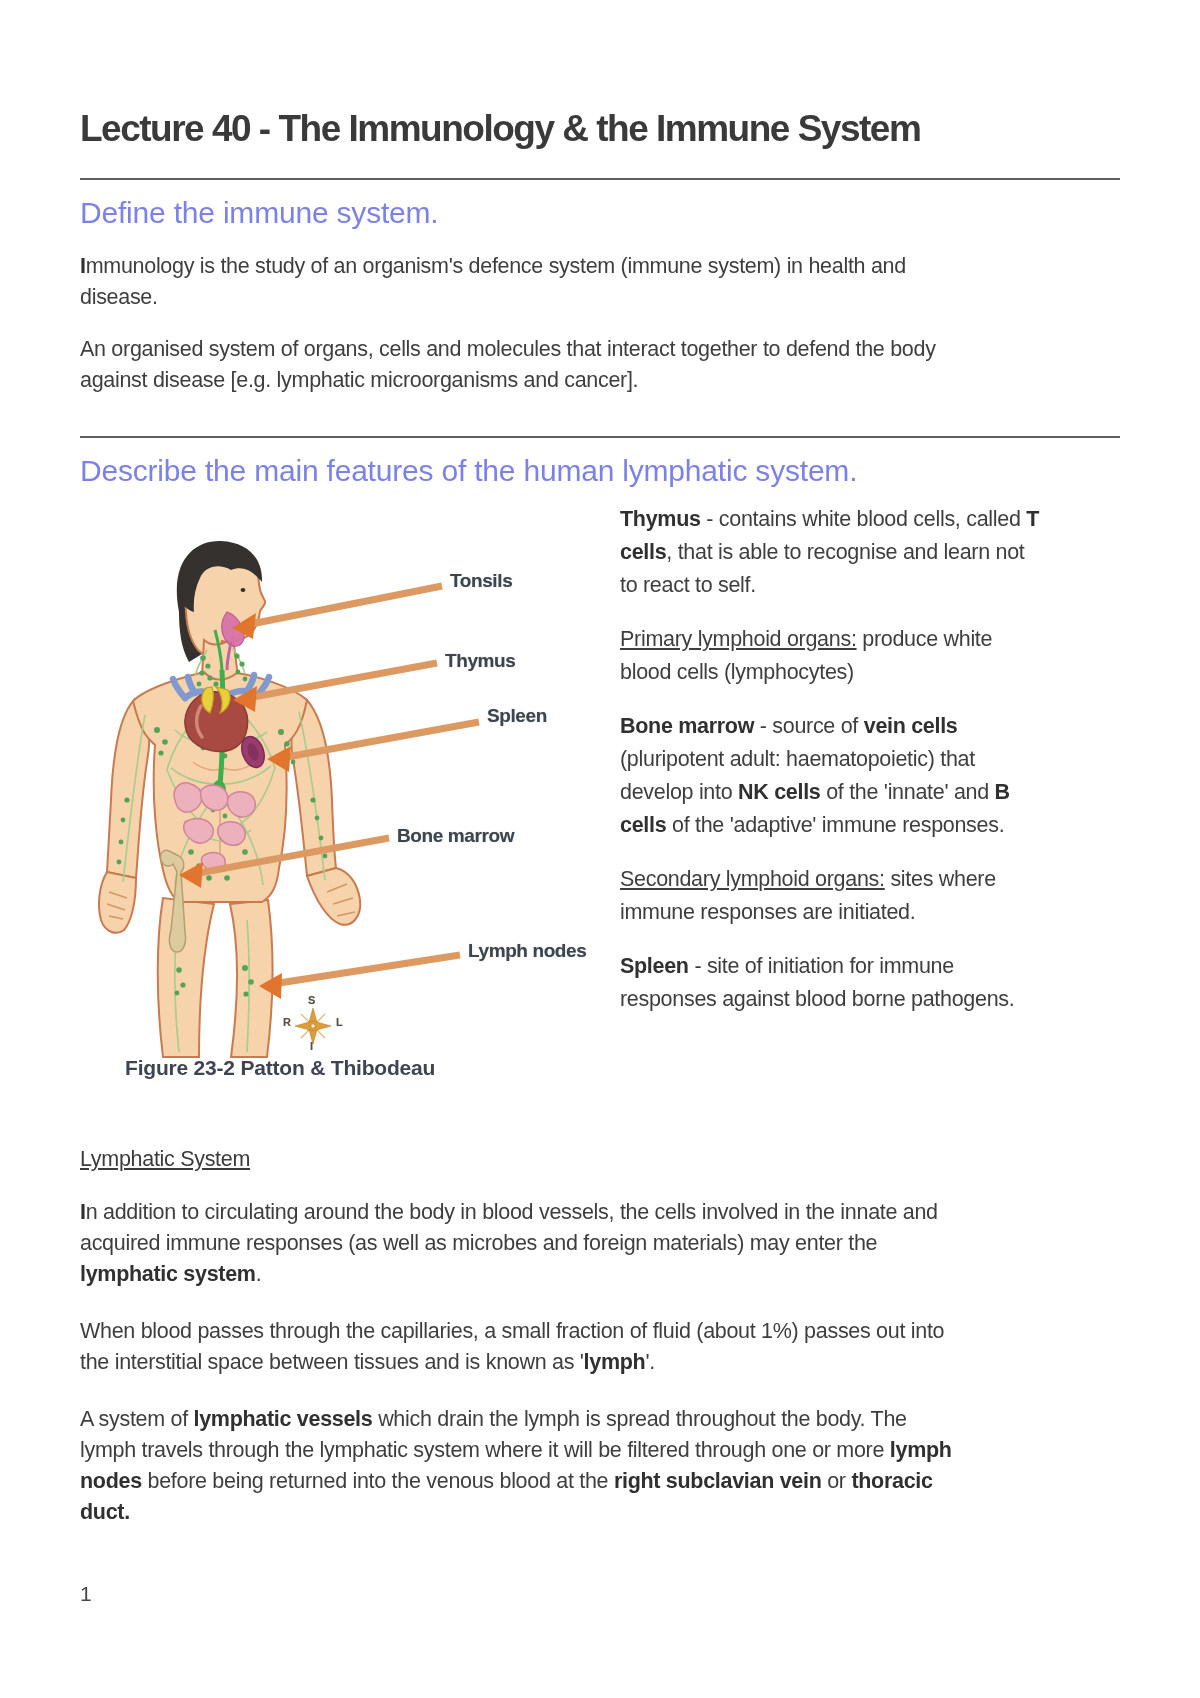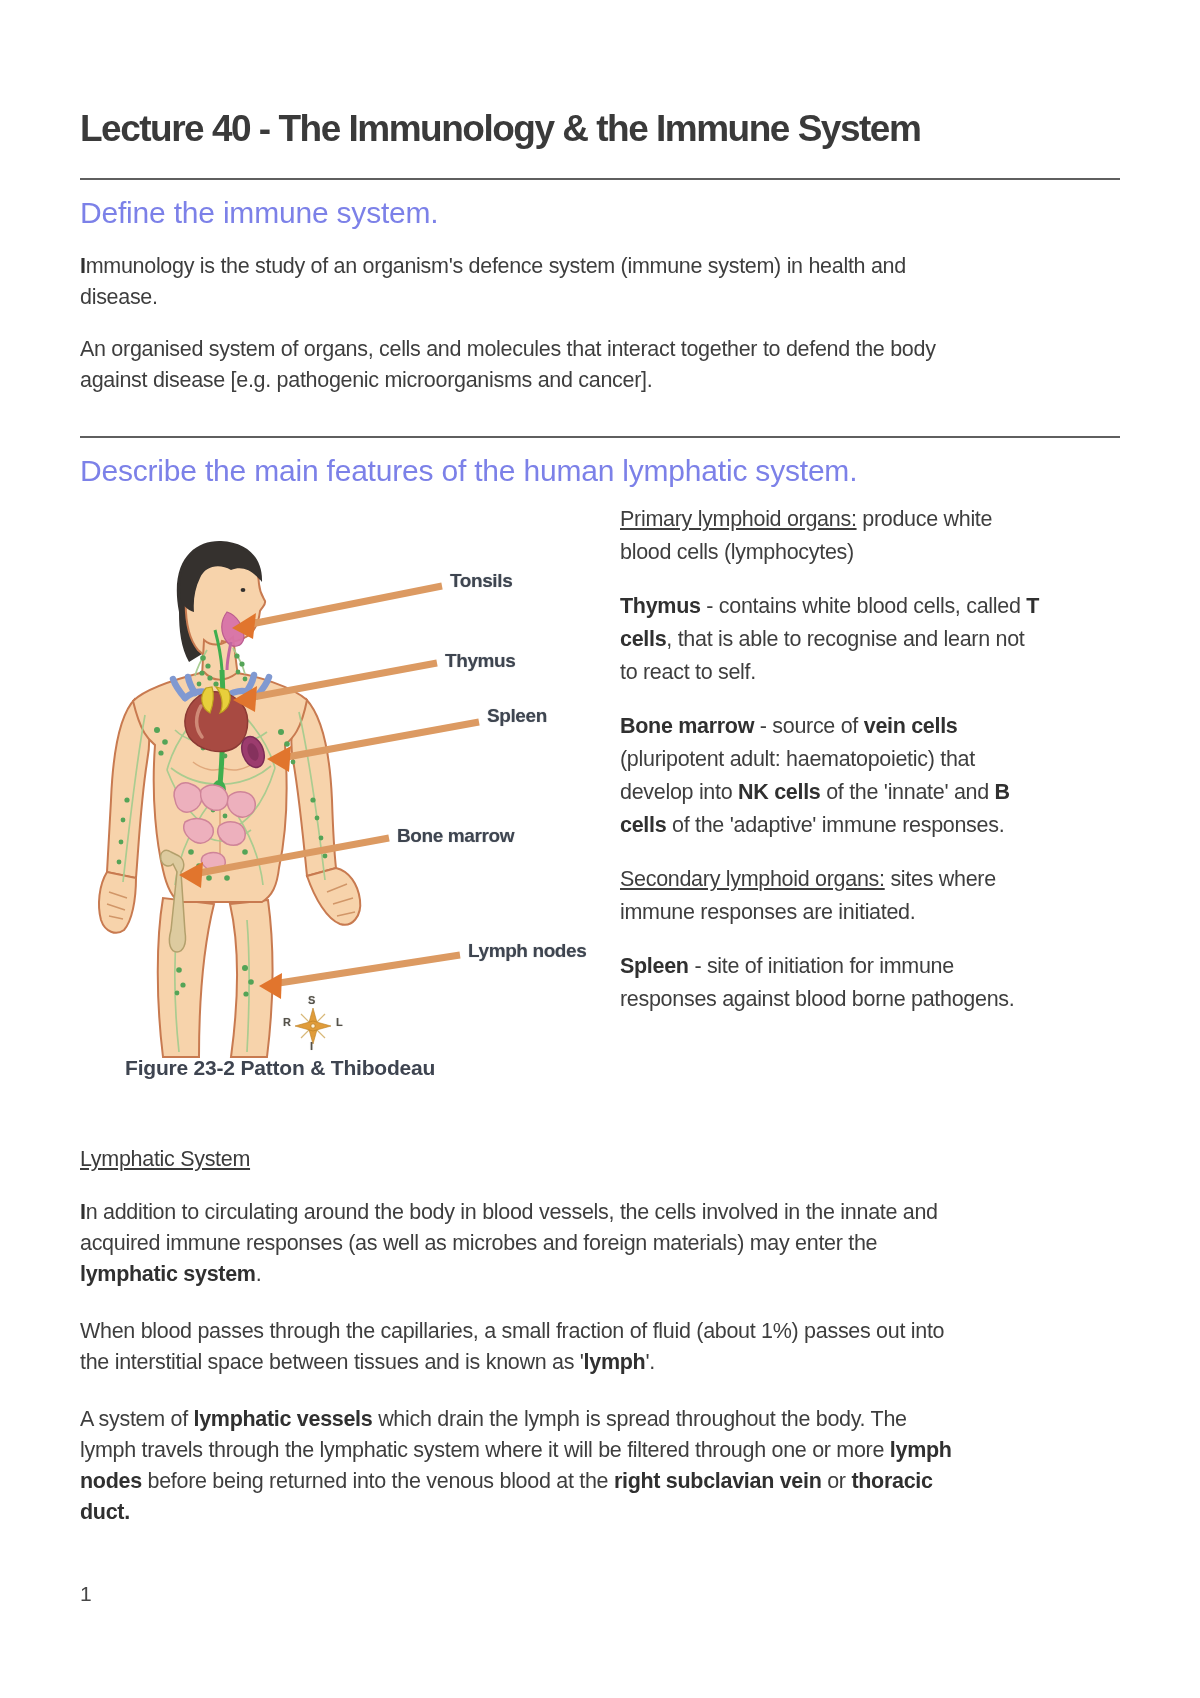--- a/index.html
+++ b/index.html
@@ -73,21 +73,21 @@
 <body>
 
 <div class="page">
 
   <h1 class="title">Lecture 40 - The Immunology &amp; the Immune System</h1>
 
   <hr class="rule">
 
   <h2 class="h-blue">Define the immune system.</h2>
   <p class="doc-p"><span class="b">I</span><span>mmunology is the study of an organism's defence system (immune system) in health and</span><br><span>disease.</span></p>
-  <p class="doc-p"><span>An organised system of organs, cells and molecules that interact together to defend the body</span><br><span>against disease [e.g. pathogenic microorganisms and cancer].</span></p>
+  <p class="doc-p"><span>An organised system of organs, cells and molecules that interact together to defend the body</span><br><span>against disease [e.g. lymphatic microorganisms and cancer].</span></p>
 
   <hr class="rule rule2">
 
   <h2 class="h-blue">Describe the main features of the human lymphatic system.</h2>
 
   <div class="content-row">
 
     <div class="figure">
       <svg width="560" height="600" viewBox="0 0 560 600">
 
@@ -266,22 +266,22 @@
 
       <span class="compass-letter" style="left:233px; top:494px;">S</span>
       <span class="compass-letter" style="left:208px; top:516px;">R</span>
       <span class="compass-letter" style="left:261px; top:516px;">L</span>
       <span class="compass-letter" style="left:235px; top:540px;">I</span>
 
       <div class="fig-caption">Figure 23-2 Patton &amp; Thibodeau</div>
     </div>
 
     <div class="rc">
+      <p><span class="b">Thymus</span><span> - contains white blood cells, called </span><span class="b">T</span><br><span class="b">cells</span><span>, that is able to recognise and learn not</span><br><span>to react to self.</span></p>
       <p><span class="u">Primary lymphoid organs:</span><span> produce white</span><br><span>blood cells (lymphocytes)</span></p>
-      <p><span class="b">Thymus</span><span> - contains white blood cells, called </span><span class="b">T</span><br><span class="b">cells</span><span>, that is able to recognise and learn not</span><br><span>to react to self.</span></p>
       <p><span class="b">Bone marrow</span><span> - source of </span><span class="b">vein cells</span><br><span>(pluripotent adult: haematopoietic) that</span><br><span>develop into </span><span class="b">NK cells</span><span> of the 'innate' and </span><span class="b">B</span><br><span class="b">cells</span><span> of the 'adaptive' immune responses.</span></p>
       <p><span class="u">Secondary lymphoid organs:</span><span> sites where</span><br><span>immune responses are initiated.</span></p>
       <p><span class="b">Spleen</span><span> - site of initiation for immune</span><br><span>responses against blood borne pathogens.</span></p>
     </div>
   </div>
 
   <h3 class="subhead">Lymphatic System</h3>
   <p class="doc-p p-after-head"><span class="b">I</span><span>n addition to circulating around the body in blood vessels, the cells involved in the innate and</span><br><span>acquired immune responses (as well as microbes and foreign materials) may enter the</span><br><span class="b">lymphatic system</span><span>.</span></p>
   <p class="doc-p p-mid"><span>When blood passes through the capillaries, a small fraction of fluid (about 1%) passes out into</span><br><span>the interstitial space between tissues and is known as '</span><span class="b">lymph</span><span>'.</span></p>
   <p class="doc-p p-mid"><span>A system of </span><span class="b">lymphatic vessels</span><span> which drain the lymph is spread throughout the body. The</span><br><span>lymph travels through the lymphatic system where it will be filtered through one or more </span><span class="b">lymph</span><br><span class="b">nodes</span><span> before being returned into the venous blood at the </span><span class="b">right subclavian vein</span><span> or </span><span class="b">thoracic</span><br><span class="b">duct.</span></p>

